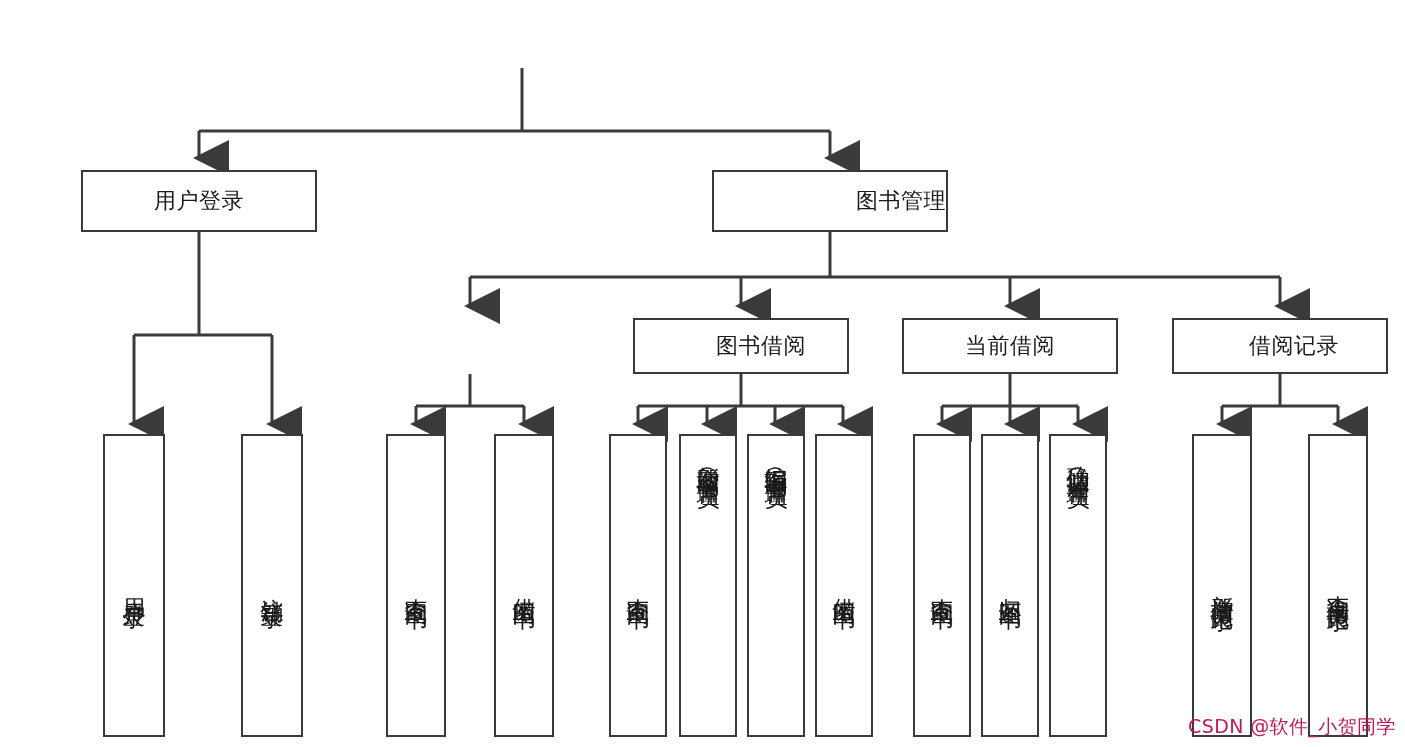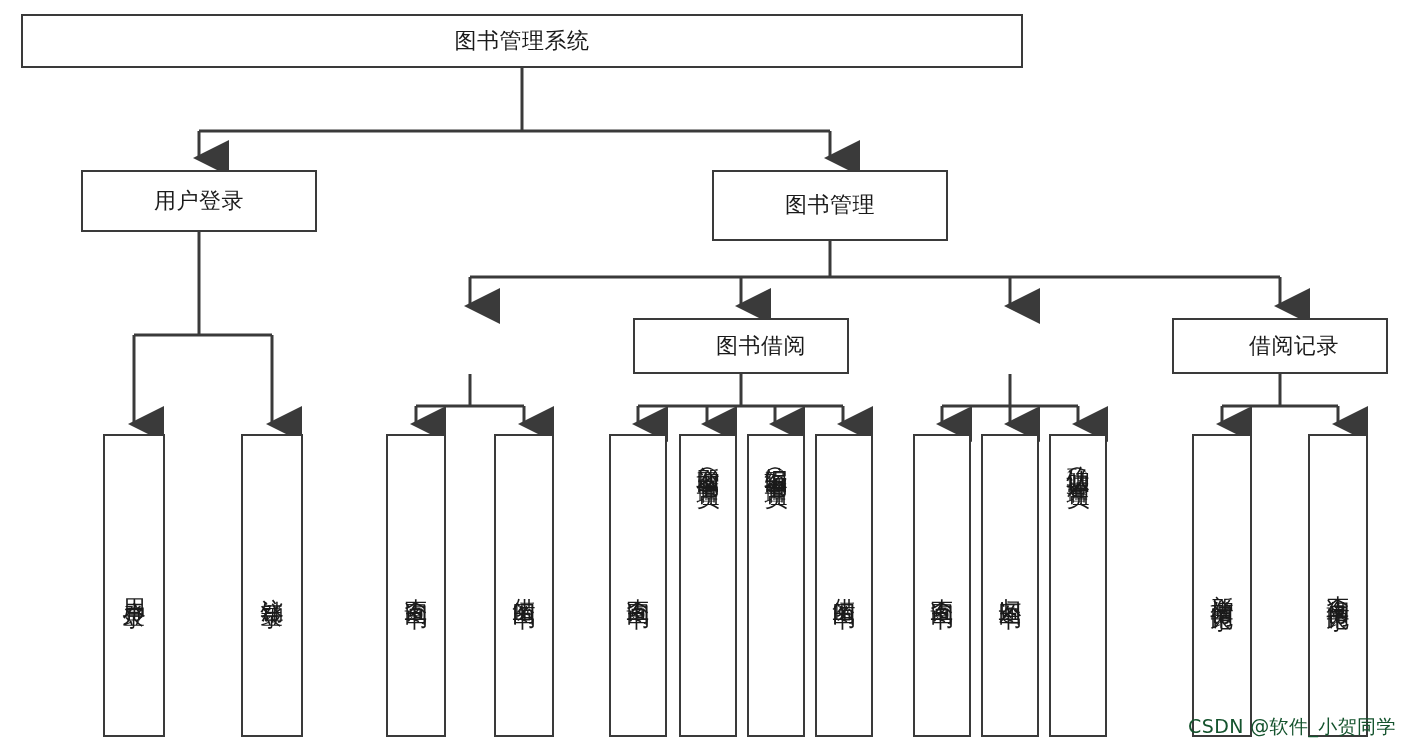--- a/index.html
+++ b/index.html
@@ -58,21 +58,21 @@
     letter-spacing: 3px;
     white-space: nowrap;
   }
   .node.vertical.v-mid {
     align-items: center;
     padding-top: 0;
   }
   .watermark {
     position: absolute;
     font-size: 19px;
-    color: #14532d;
+    color: #be185d;
     white-space: nowrap;
     letter-spacing: 0.4px;
   }
 </style>
 </head>
 <body>
 
 <div id="diagram-root">
 
   <svg class="edges" viewBox="0 0 1405 747">
@@ -118,37 +118,37 @@
       <path d="M 1010 406 L 1010 424" marker-end="url(#arrow)"></path>
       <path d="M 1078 406 L 1078 424" marker-end="url(#arrow)"></path>
 
       <path d="M 1280 374 L 1280 406"></path>
       <path d="M 1222 406 L 1338 406"></path>
       <path d="M 1222 406 L 1222 424" marker-end="url(#arrow)"></path>
       <path d="M 1338 406 L 1338 424" marker-end="url(#arrow)"></path>
     </g>
   </svg>
 
-  <div class="node horizontal" style="left:21px; top:14px; width:1002px; height:54px;">
-    <span class="node-label">图书管理系统</span>
-  </div>
 
   <div class="node horizontal" style="left:81px; top:170px; width:236px; height:62px;">
     <span class="node-label">用户登录</span>
   </div>
 
-  <div class="node horizontal" style="left:712px; top:170px; width:236px; height:71px;">
+  <div class="node horizontal" style="left:712px; top:170px; width:236px; height:62px;justify-content:flex-end;">
     <span class="node-label">图书管理</span>
   </div>
 
 
   <div class="node horizontal" style="left:633px; top:318px; width:216px; height:56px;padding-left:40px;">
     <span class="node-label">图书借阅</span>
   </div>
 
+  <div class="node horizontal" style="left:902px; top:318px; width:216px; height:56px;">
+    <span class="node-label">当前借阅</span>
+  </div>
 
   <div class="node horizontal" style="left:1172px; top:318px; width:216px; height:56px;padding-left:28px;">
     <span class="node-label">借阅记录</span>
   </div>
 
   <div class="node vertical v-mid" style="left:103px; top:434px; width:62px; height:303px;">
     <span class="node-label">用户登录</span>
   </div>
 
   <div class="node vertical v-mid" style="left:241px; top:434px; width:62px; height:303px;">

